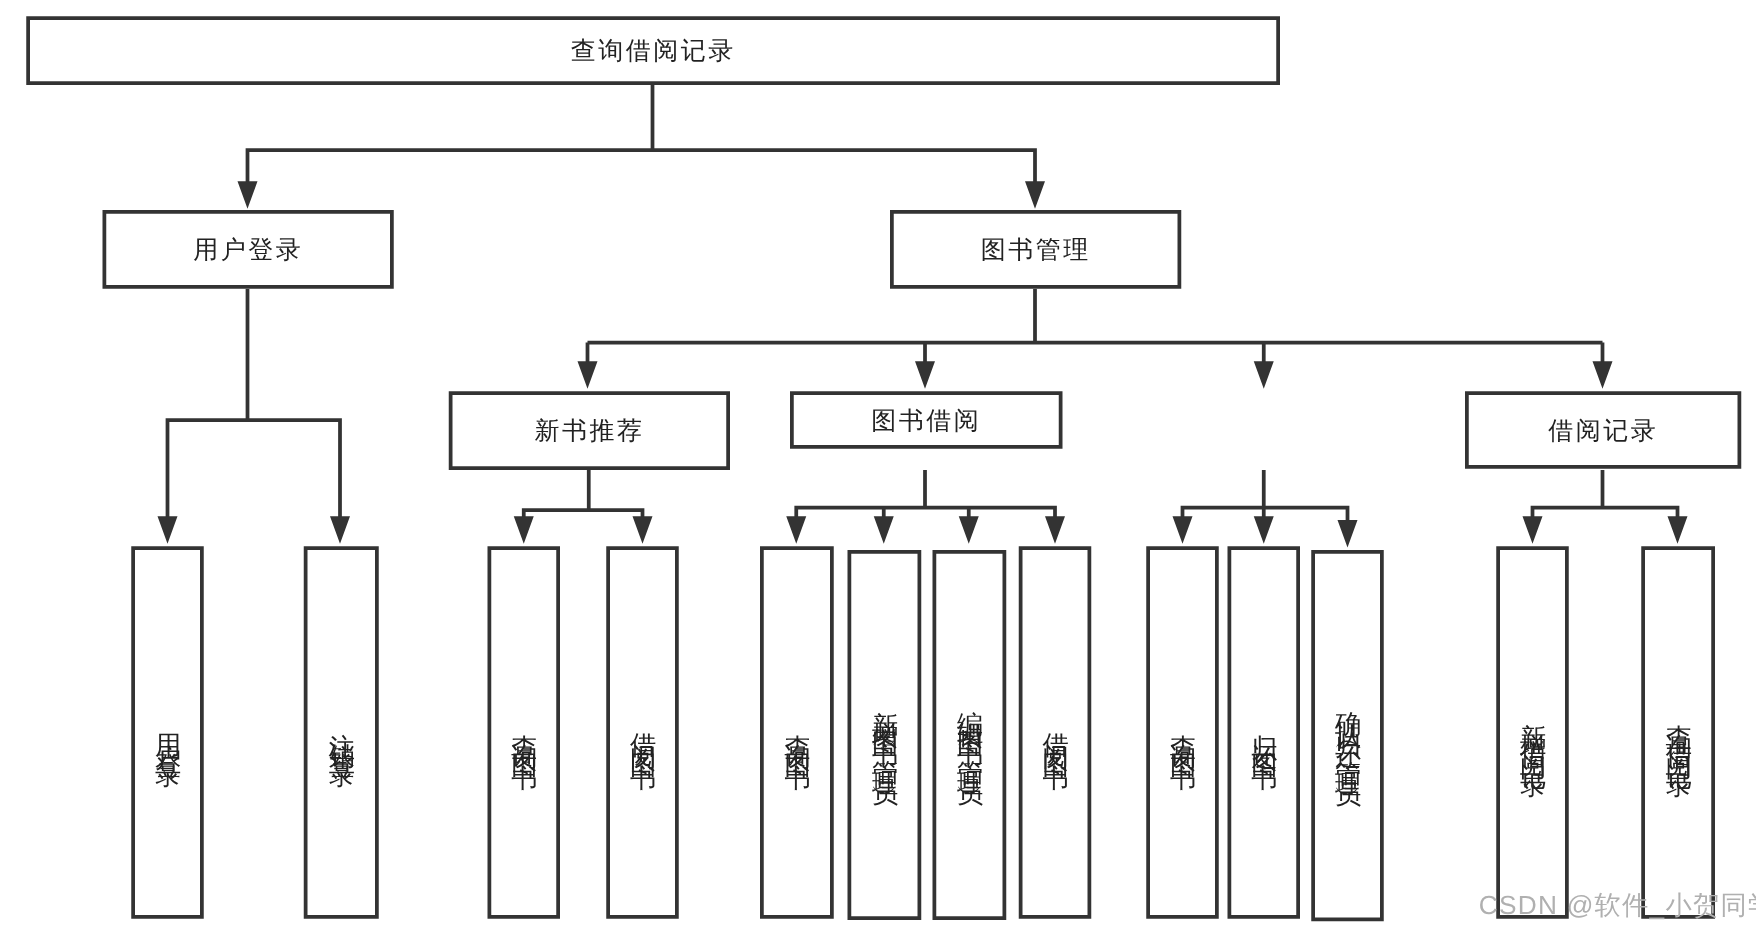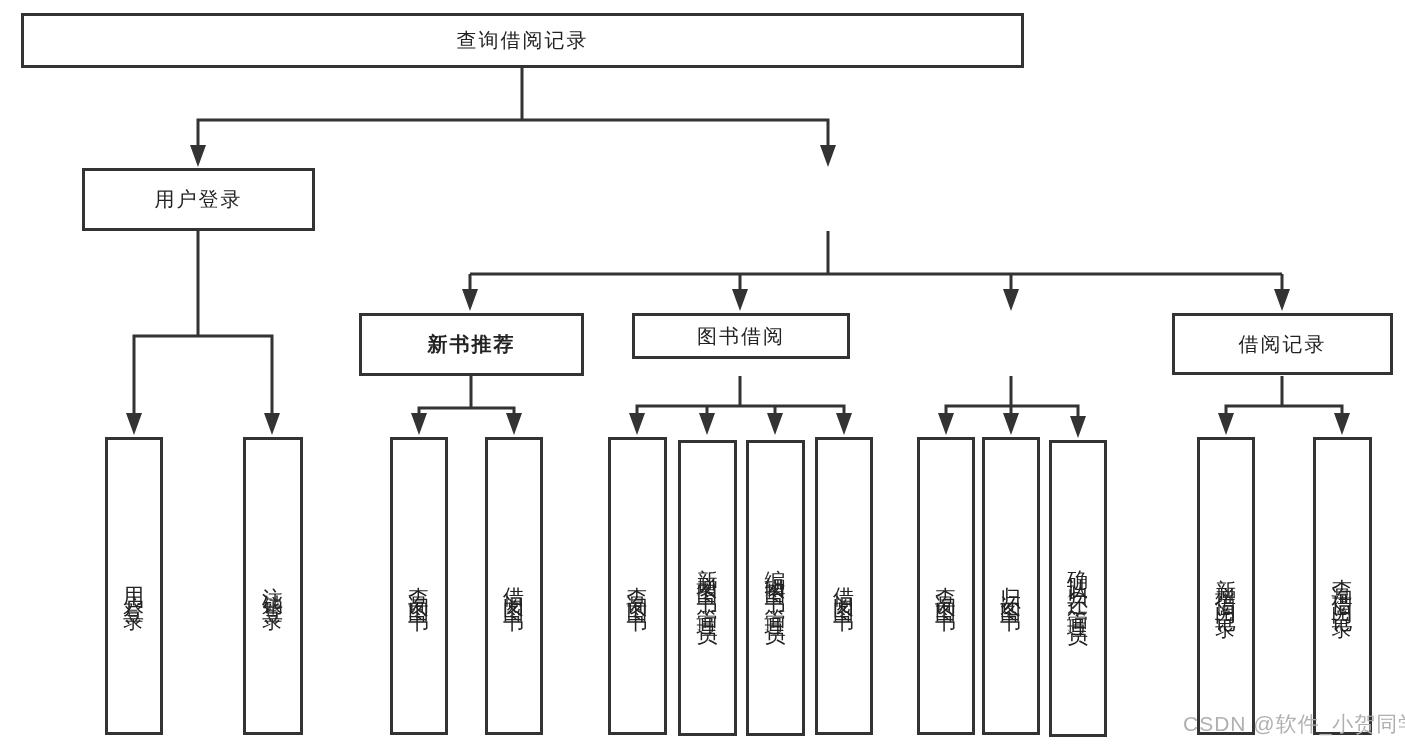--- a/index.html
+++ b/index.html
@@ -55,22 +55,25 @@
              M1218 413 L1234 413 L1226 435 Z  M1334 413 L1350 413 L1342 435 Z"></path>
   </svg>
 
   <div class="box" style="left:21px; top:13px; width:1003px; height:55px;">
     <span>查询借阅记录</span>
   </div>
 
   <div class="box" style="left:82px; top:168px; width:233px; height:63px;">
     <span>用户登录</span>
   </div>
+  <div class="box" style="left:712px; top:168px; width:233px; height:63px;">
+    <span>图书管理</span>
+  </div>
 
-  <div class="box" style="left:359px; top:313px; width:225px; height:63px;font-weight:bold;">
+  <div class="box" style="left:359px; top:313px; width:225px; height:63px;">
     <span>新书推荐</span>
   </div>
   <div class="box" style="left:632px; top:313px; width:218px; height:46px;">
     <span>图书借阅</span>
   </div>
   <div class="box" style="left:1172px; top:313px; width:221px; height:62px;">
     <span>借阅记录</span>
   </div>
 
   <div class="vbox" style="left:105px; top:437px; width:58px; height:298px;">

